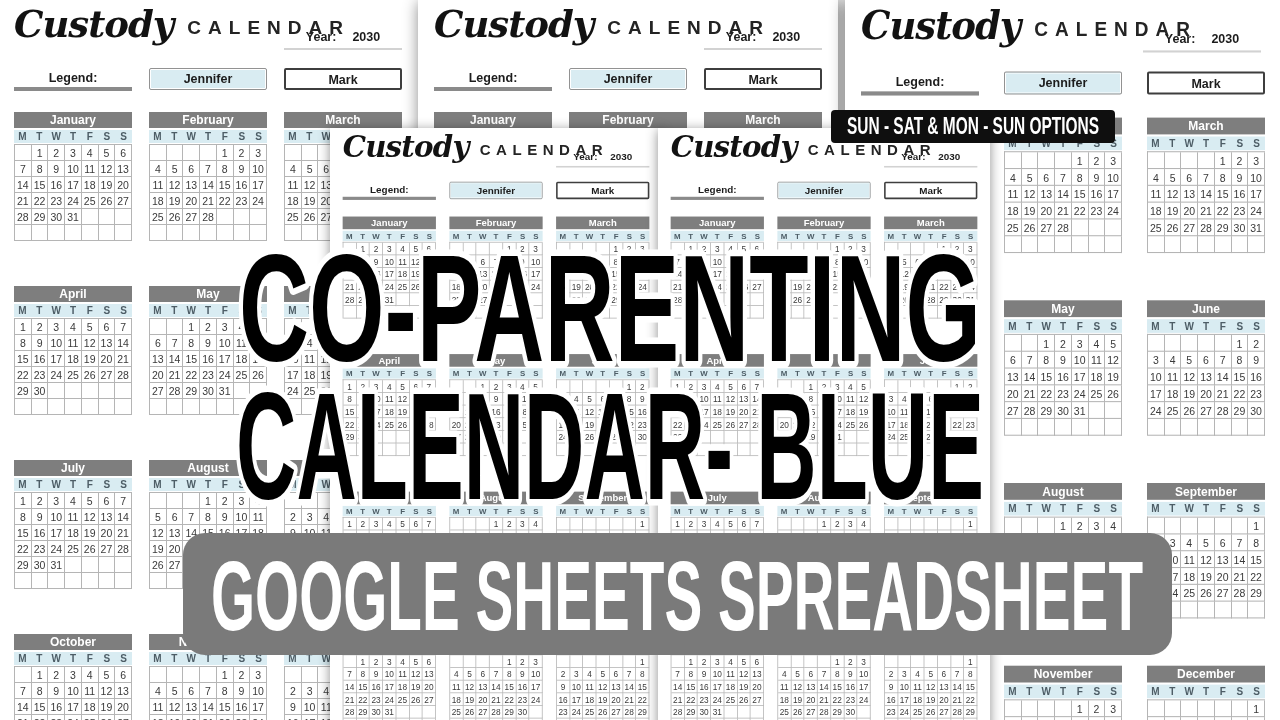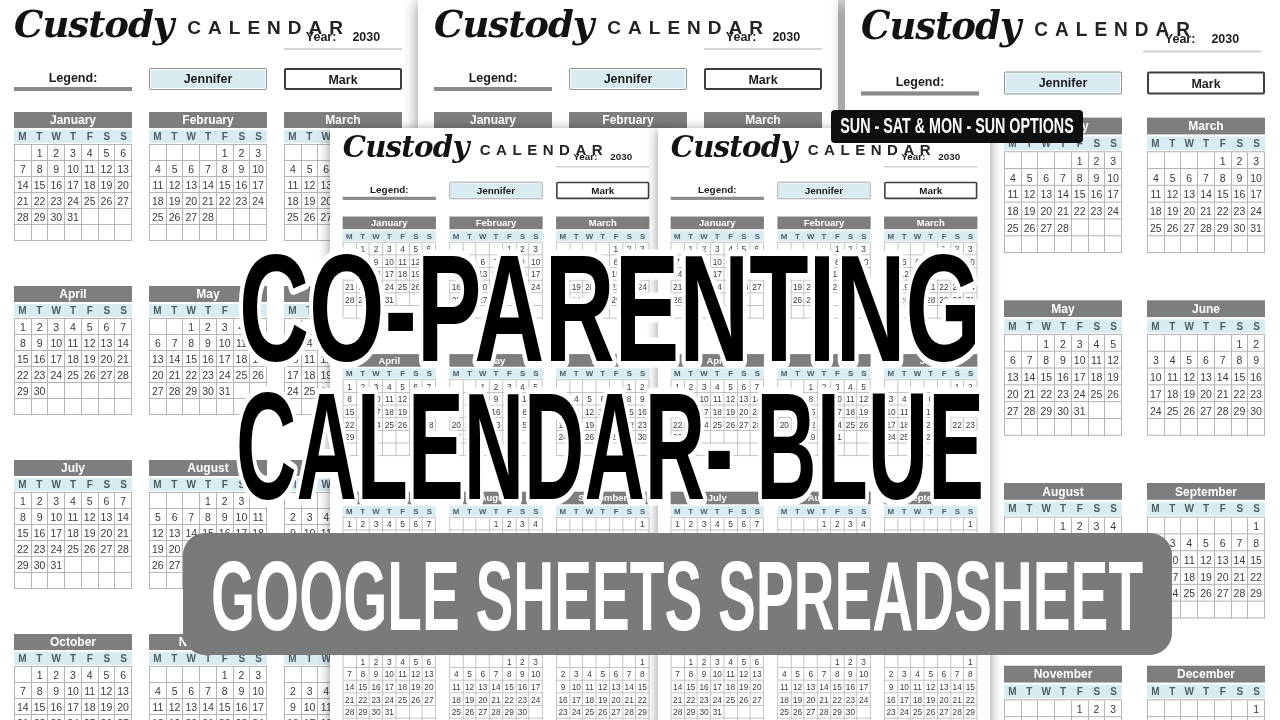--- a/index.html
+++ b/index.html
@@ -39,21 +39,21 @@
   
   #sheet-back-left  {left:-2px; top:0; z-index:1; box-shadow:0 2px 10px rgba(0,0,0,.3);}
   #sheet-back-mid   {left:418px;top:0; z-index:2;}
   #sheet-back-right {left:845px;top:0; z-index:3;width:436px;transform:scale(1,1.05);transform-origin:top left;}
   #sheet-front-left {left:330px;top:128px;z-index:4;transform:scale(.7905);transform-origin:top left;}
   #sheet-front-right{left:658px;top:128px;z-index:5;transform:scale(.7905);transform-origin:top left;}
   #sheet-back-right .cols{padding:0 16px;}
   #sheet-back-right .year-box{right:20px;}
 
   
-  .badge{position:absolute;left:831px;top:110px;width:252px;height:33px;background:#0f0f0f;
+  .badge{position:absolute;left:831px;top:110px;width:284px;height:33px;background:#0f0f0f;
          border-radius:4px;z-index:6;display:flex;align-items:center;justify-content:center;}
   .title-svg{position:absolute;left:210px;width:800px;height:150px;z-index:7;overflow:visible;}
   #title-line1{top:237px;}
   #title-line2{top:371px;}
   .title-text{font-family:"Liberation Sans",sans-serif;font-weight:bold;
               fill:#000000;stroke:#ffffff;stroke-width:13px;paint-order:stroke;
               stroke-linejoin:round;}
   .banner{position:absolute;left:183px;top:533px;width:989px;height:122px;background:#7a7a7a;
           border-radius:22px;z-index:8;text-decoration:underline;}
   .banner svg,.badge svg{display:block;}

